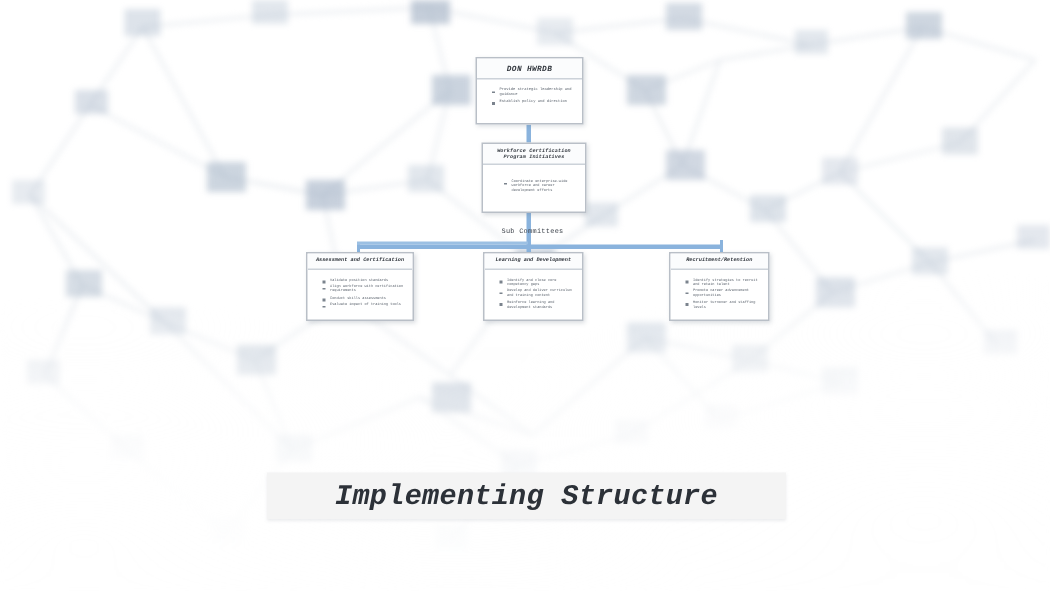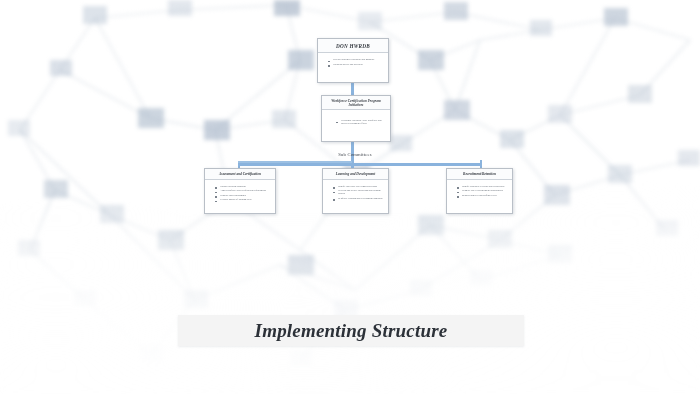--- a/index.html
+++ b/index.html
@@ -7,21 +7,21 @@
     margin: 0;
     padding: 0;
     background: #ffffff;
   }
   #stage {
     position: relative;
     width: 700px;
     height: 394px;
     overflow: hidden;
     background: #ffffff;
-    font-family: Liberation Serif, serif;
+    font-family: Liberation Mono, monospace;
   }
 
   
   #bg-layer {
     position: absolute;
     inset: 0;
     overflow: hidden;
     filter: blur(2.2px);
     opacity: 1;
   }

